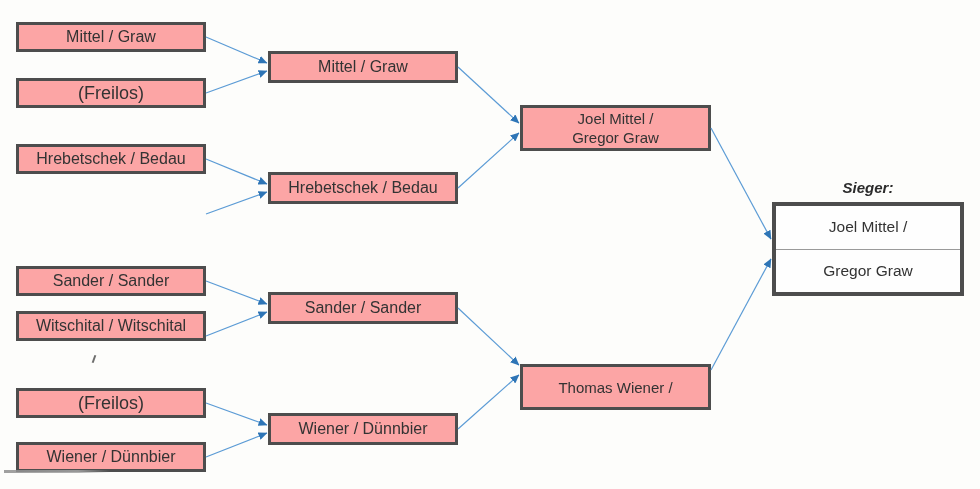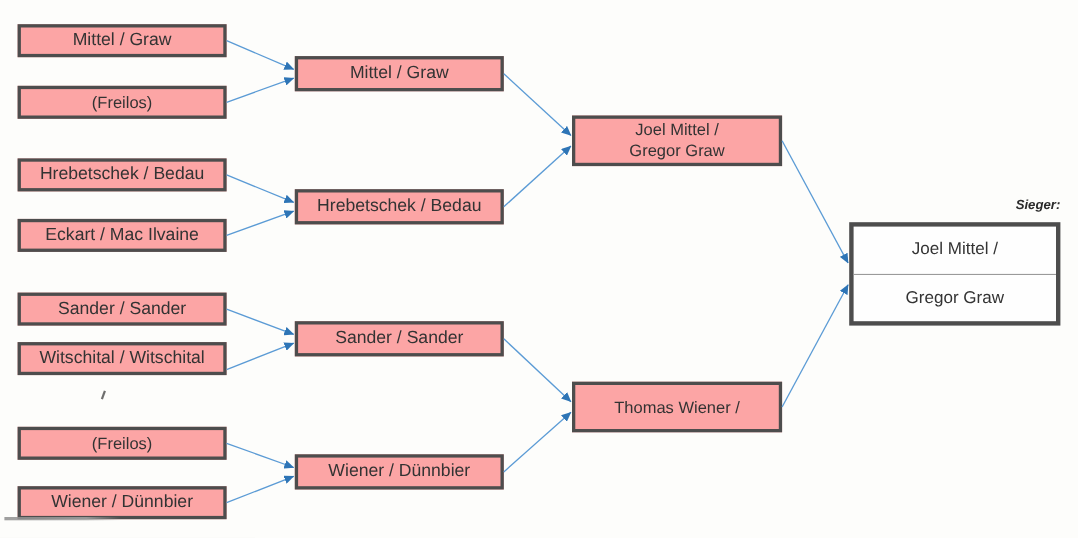--- a/index.html
+++ b/index.html
@@ -17,24 +17,24 @@
     border:3px solid #4d4d4d;
     display:flex;
     align-items:center;
     justify-content:center;
     text-align:center;
     color:#333;
   }
   .r1{left:16px;width:190px;height:30px;font-size:16px;}
   .r2{left:268px;width:190px;height:32px;font-size:16px;}
   .sf{left:520px;width:191px;height:46px;font-size:15px;flex-direction:column;line-height:19px;}
-  .small-label{font-size:15px;}
+  .small-label{font-size:18px;}
   #winner-heading{
     position:absolute;left:772px;top:179px;width:192px;
-    text-align:right;font-size:12px;font-weight:bold;font-style:italic;color:#2b2b2b;
+    text-align:center;font-size:15px;font-weight:bold;font-style:italic;color:#2b2b2b;
   }
   #winner-box{
     position:absolute;left:772px;top:202px;width:192px;height:94px;
     box-sizing:border-box;border:4px solid #4d4d4d;background:#fefefe;
     display:flex;flex-direction:column;color:#333;
   }
   .winner-row{
     flex:1;display:flex;align-items:center;justify-content:center;
     font-size:15.5px;text-align:center;
   }
@@ -58,23 +58,20 @@
 
   <div class="box r1" style="top:22px">
       <span>Mittel / Graw</span>
     </div>
   <div class="box r1" style="top:78px">
       <span class="small-label">(Freilos)</span>
     </div>
   <div class="box r1" style="top:144px">
       <span>Hrebetschek / Bedau</span>
     </div>
-  <div class="box r1" style="top:199px">
-      <span>Eckart / Mac Ilvaine</span>
-    </div>
   <div class="box r1" style="top:266px">
       <span>Sander / Sander</span>
     </div>
   <div class="box r1" style="top:311px">
       <span>Witschital / Witschital</span>
     </div>
   <div class="box r1" style="top:388px">
       <span class="small-label">(Freilos)</span>
     </div>
   <div class="box r1" style="top:442px">
@@ -91,21 +88,21 @@
       <span>Sander / Sander</span>
     </div>
   <div class="box r2" style="top:413px">
       <span>Wiener / Dünnbier</span>
     </div>
 
   <div class="box sf" style="top:105px">
     <span>Joel Mittel /</span>
     <span>Gregor Graw</span>
   </div>
-  <div class="box sf" style="top:347px">
+  <div class="box sf" style="top:364px">
     <span>Thomas Wiener /</span>
   </div>
 
   <div id="winner-heading">Sieger:</div>
   <div id="winner-box">
     <div class="winner-row">Joel Mittel /</div>
     <div class="winner-row">Gregor Graw</div>
   </div>
 
   <svg id="arrows" xmlns="http://www.w3.org/2000/svg">

